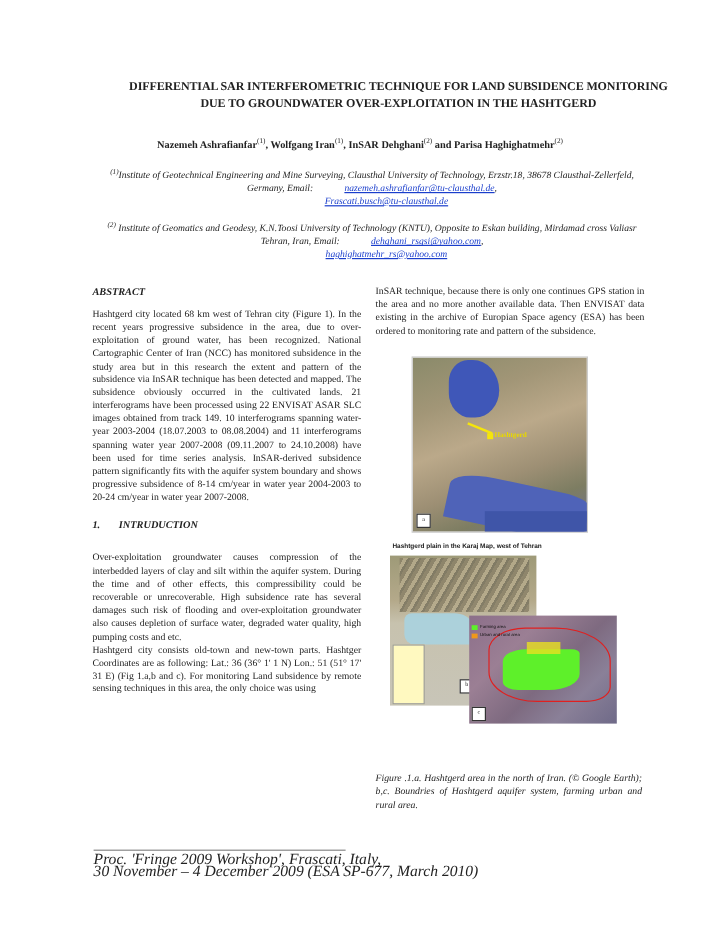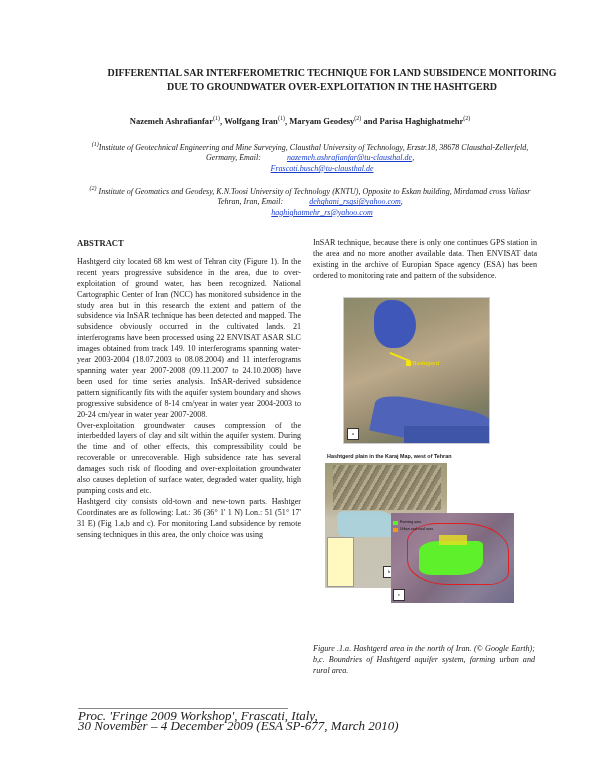--- a/index.html
+++ b/index.html
@@ -11,21 +11,21 @@
              font-weight: bold; font-size: 8.6px; }
   .authors sup, .aff sup { font-size: 6px; font-weight: normal; }
   .aff { position: absolute; left: 80px; width: 460px; text-align: center;
          font-style: italic; font-size: 8px; line-height: 10.6px; }
   .aff1 { top: 139px; }
   .aff2 { top: 183px; }
   .aff a { color: #1a3ecc; text-decoration: underline; padding-left: 24px; }
   .col { position: absolute; font-size: 8.1px; line-height: 10.9px; text-align: justify; }
   .left { left: 77px; top: 238px; width: 224px; }
   .right { left: 313px; top: 238px; width: 224px; }
-  h2 { font-size: 8.6px; font-weight: bold; margin: 0 0 8px 0; }
+  h2 { font-size: 8.6px; font-weight: bold; margin: 0 0 8px 0; font-style: italic; }
   p { margin: 0; }
   .sec { margin-top: 11px; margin-bottom: 18px; }
   .sec .num { display: inline-block; width: 22px; }
   .figwrap { position: absolute; }
   .fig1 { left: 343px; top: 297px; width: 145px; height: 145px;
           background: linear-gradient(160deg, #8a8a6a 0%, #a29677 25%, #bba98a 45%, #9d8f74 65%, #7d7d62 80%, #6e7094 100%);
           overflow: hidden; border: 1px solid #ccc; }
   .caspian { position: absolute; left: 30px; top: 2px; width: 42px; height: 48px;
              background: #3f57b8; border-radius: 40% 55% 50% 45%; }
   .gulf { position: absolute; left: 28px; top: 105px; width: 118px; height: 40px;
@@ -62,36 +62,37 @@
   .footer { position: absolute; left: 78px; top: 711px; font-style: italic; font-size: 13px; line-height: 9.5px; }
 </style>
 </head>
 <body>
 
 <div class="title">DIFFERENTIAL SAR INTERFEROMETRIC TECHNIQUE FOR LAND SUBSIDENCE MONITORING DUE TO GROUNDWATER OVER-EXPLOITATION IN THE HASHTGERD</div>
 
 <div class="authors">
   <span>Nazemeh Ashrafianfar</span><sup>(1)</sup><span>, </span>
   <span>Wolfgang Iran</span><sup>(1)</sup><span>, </span>
-  <span>Maryam Geodesy</span><sup>(2)</sup><span> and </span><span>Parisa Haghighatmehr</span><sup>(2)</sup>
+  <span>InSAR Dehghani</span><sup>(2)</sup><span> and </span><span>Parisa Haghighatmehr</span><sup>(2)</sup>
 </div>
 
 <div class="aff aff1">
   <sup>(1)</sup><span>Institute of Geotechnical Engineering and Mine Surveying, Clausthal University of Technology, Erzstr.18, 38678 Clausthal-Zellerfeld, Germany, Email: </span><a>nazemeh.ashrafianfar@tu-clausthal.de</a>,<br>
   <a>Frascati.busch@tu-clausthal.de</a>
 </div>
 
 <div class="aff aff2">
   <sup>(2)</sup> <span>Institute of Geomatics and Geodesy, K.N.Toosi University of Technology (KNTU), Opposite to Eskan building, Mirdamad cross Valiasr Tehran, Iran, Email: </span><a>dehghani_rsgsi@yahoo.com</a>,<br>
   <a>haghighatmehr_rs@yahoo.com</a>
 </div>
 
 <div class="col left">
   <h2>ABSTRACT</h2>
   <p>Hashtgerd city located 68 km west of Tehran city (Figure 1). In the recent years progressive subsidence in the area, due to over-exploitation of ground water, has been recognized. National Cartographic Center of Iran (NCC) has monitored subsidence in the study area but in this research the extent and pattern of the subsidence via InSAR technique has been detected and mapped. The subsidence obviously occurred in the cultivated lands. 21 interferograms have been processed using 22 ENVISAT ASAR SLC images obtained from track 149. 10 interferograms spanning water-year 2003-2004 (18.07.2003 to 08.08.2004) and 11 interferograms spanning water year 2007-2008 (09.11.2007 to 24.10.2008) have been used for time series analysis. InSAR-derived subsidence pattern significantly fits with the aquifer system boundary and shows progressive subsidence of 8-14 cm/year in water year 2004-2003 to 20-24 cm/year in water year 2007-2008.</p>
+  <h2 class="sec"><span class="num">1.</span><span>INTRUDUCTION</span></h2>
   <p>Over-exploitation groundwater causes compression of the interbedded layers of clay and silt within the aquifer system. During the time and of other effects, this compressibility could be recoverable or unrecoverable. High subsidence rate has several damages such risk of flooding and over-exploitation groundwater also causes depletion of surface water, degraded water quality, high pumping costs and etc.</p>
   <p>Hashtgerd city consists old-town and new-town parts. Hashtger Coordinates are as following: Lat.: 36 (36° 1' 1 N) Lon.: 51 (51° 17' 31 E) (Fig 1.a,b and c). For monitoring Land subsidence by remote sensing techniques in this area, the only choice was using</p>
 </div>
 
 <div class="col right">
   <p>InSAR technique, because there is only one continues GPS station in the area and no more another available data. Then ENVISAT data existing in the archive of Europian Space agency (ESA) has been ordered to monitoring rate and pattern of the subsidence.</p>
 </div>
 
 <div class="figwrap fig1">
   <div class="caspian"></div>

